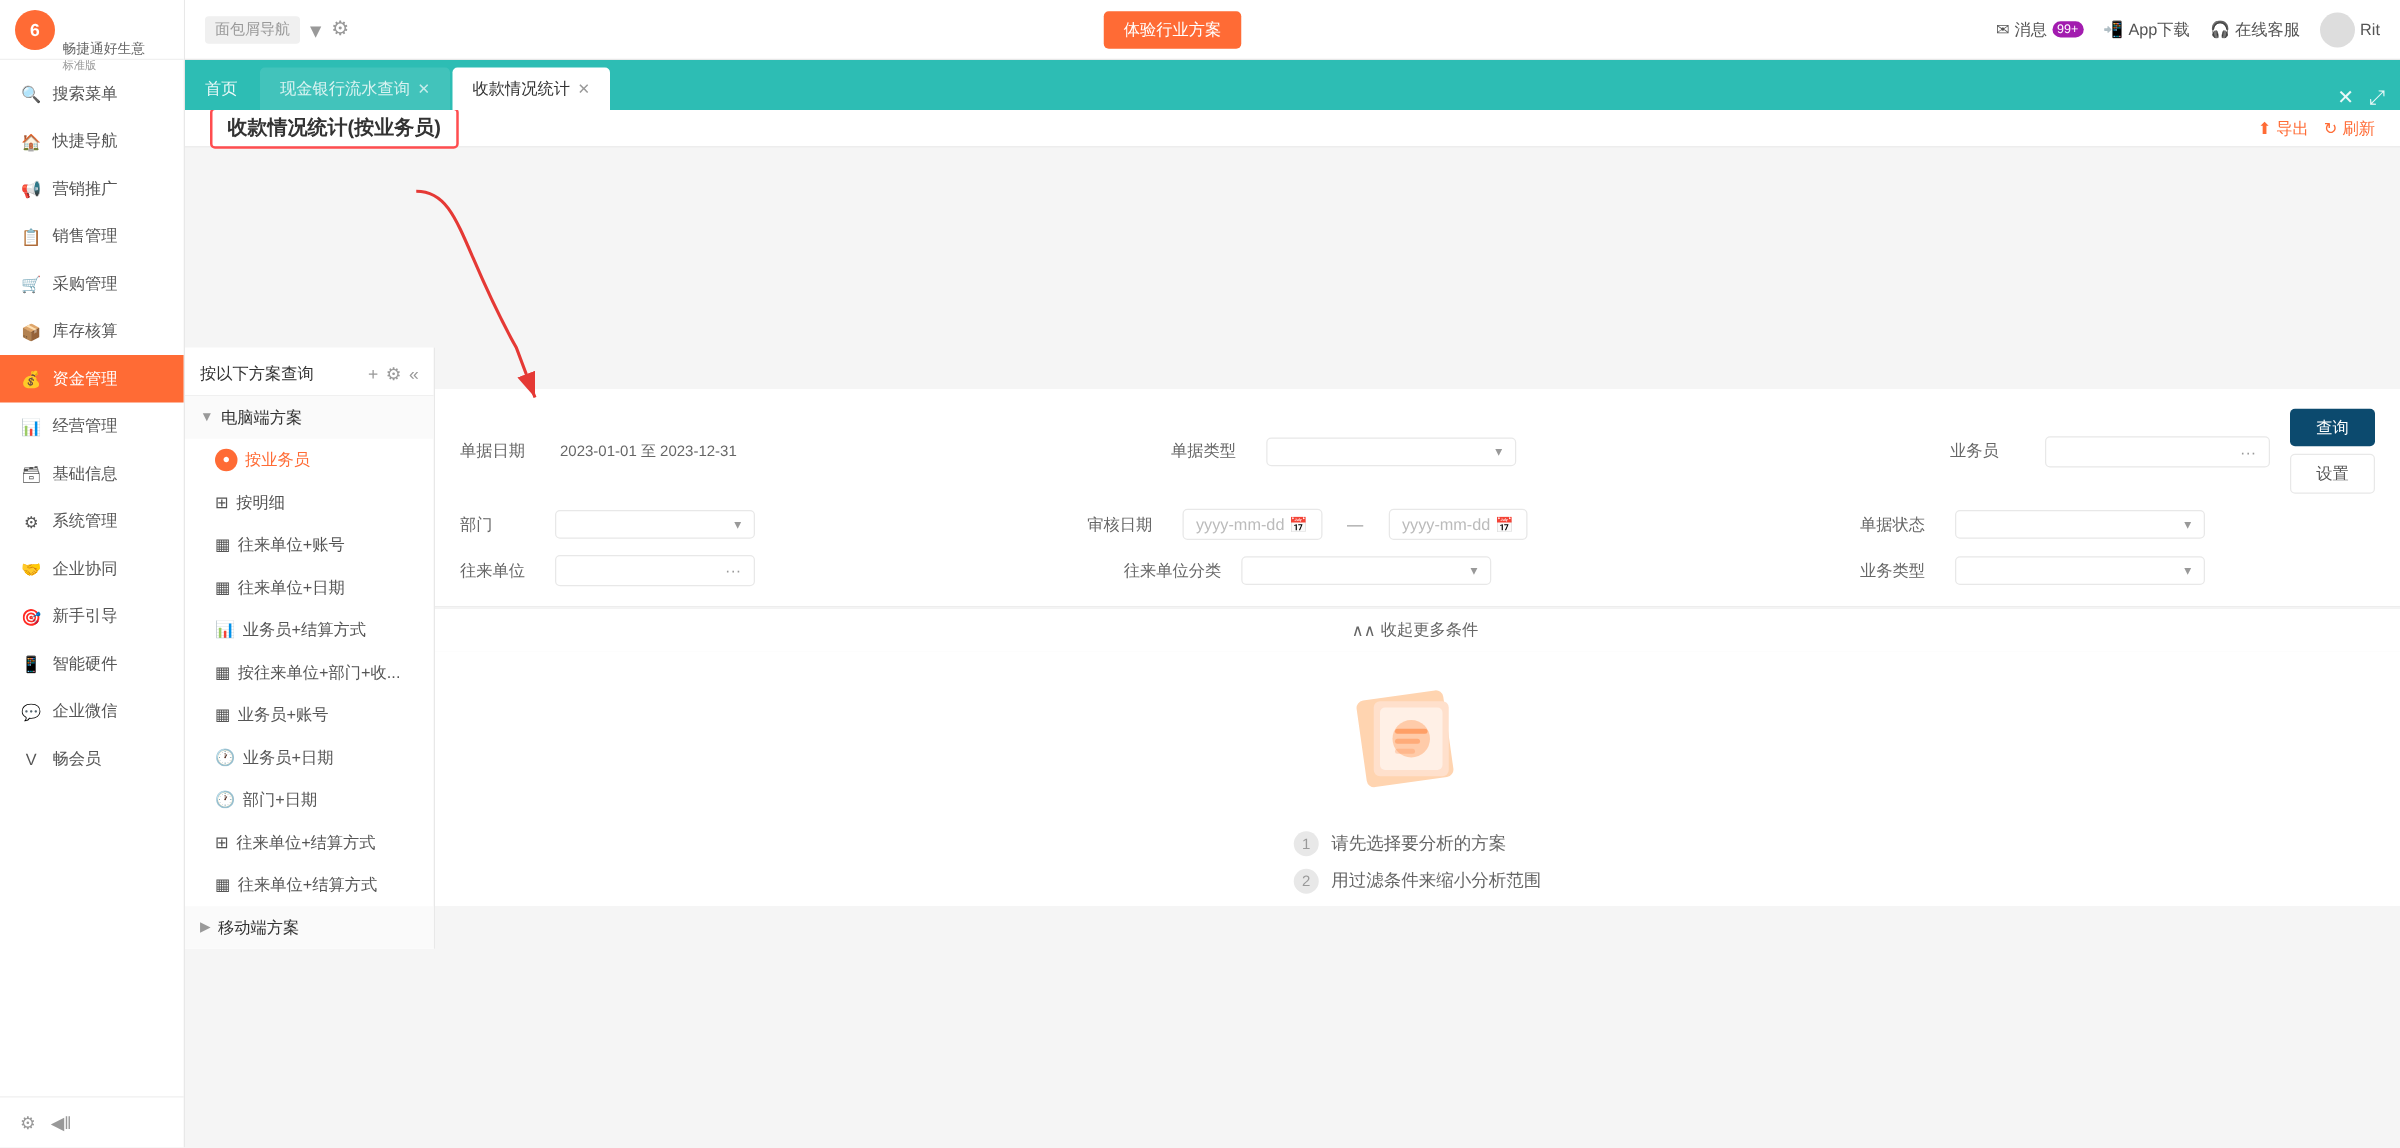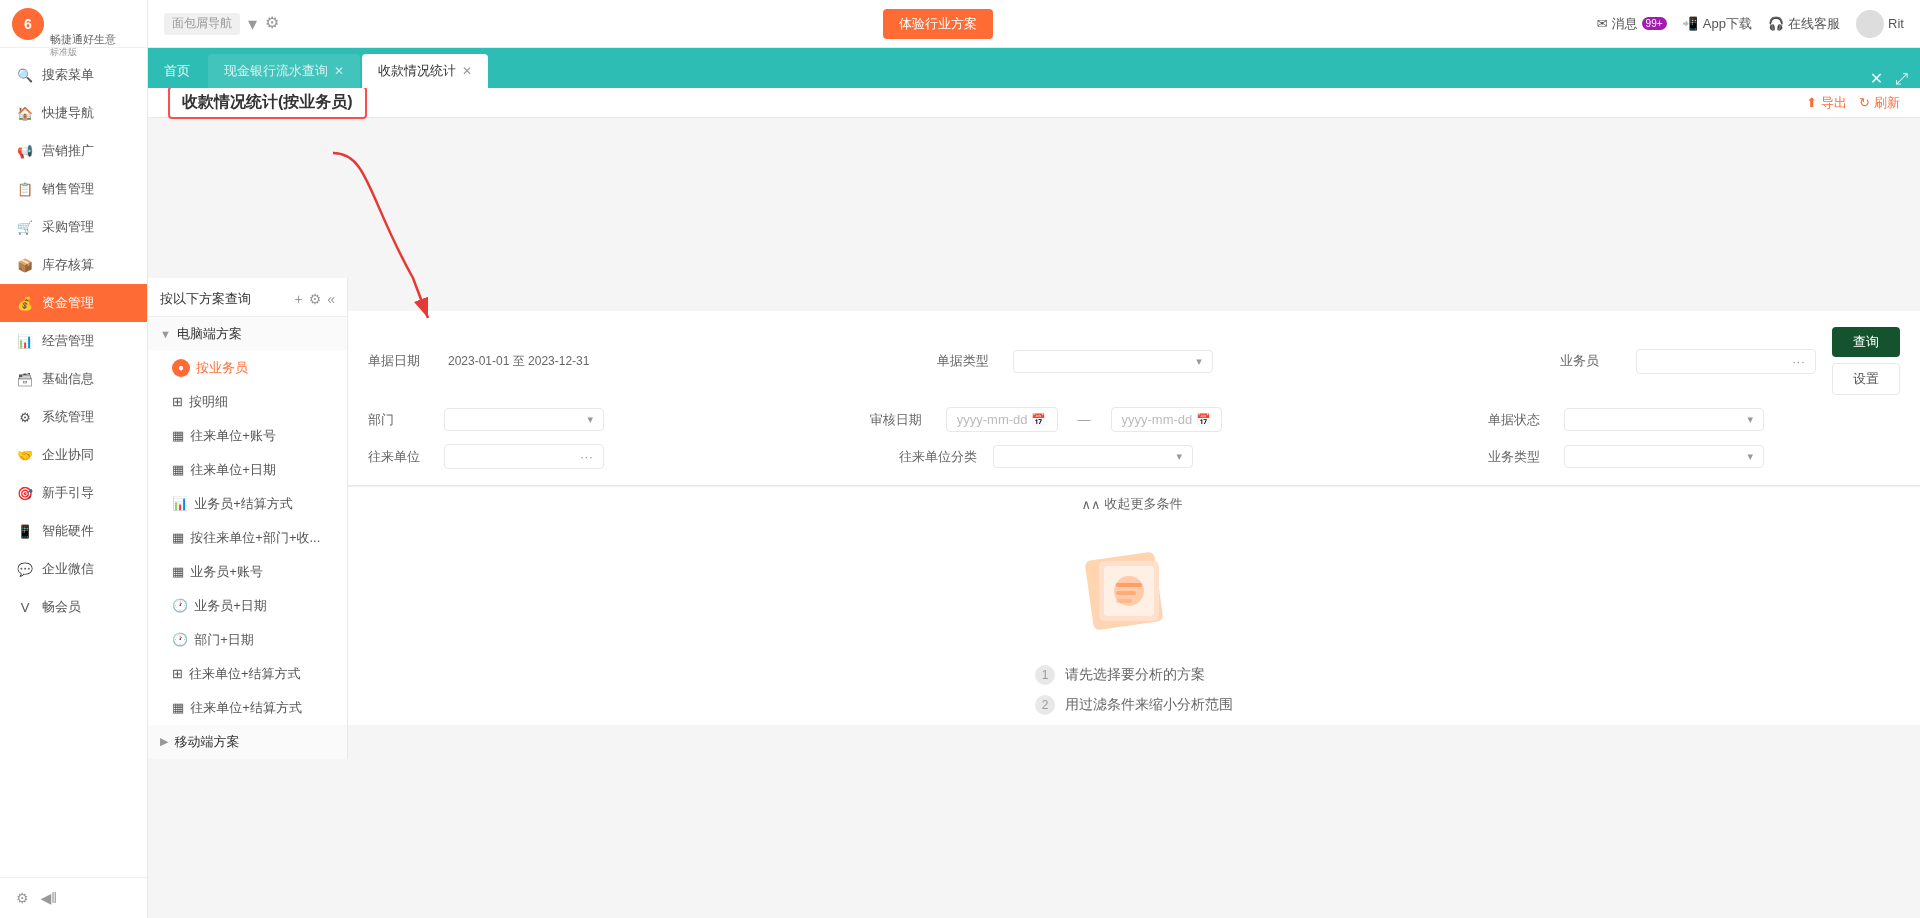--- a/index.html
+++ b/index.html
@@ -88,21 +88,21 @@
     .filter-dots { color: #999; margin-left: 4px; }
     .filter-dash { margin: 0 4px; color: #999; }
     .chevron-down { color: #999; font-size: 11px; margin-left: 6px; }
     .calendar-icon { color: #999; font-size: 12px; margin-left: 4px; }
     .filter-placeholder { color: #bbb; font-size: 13px; }
     .collapse-btn { display: flex; align-items: center; justify-content: center; padding: 8px; color: #666; cursor: pointer; font-size: 13px; background: #fff; border-top: 1px solid #f0f0f0; }
     .collapse-btn span { margin-right: 4px; }
 
     
     .action-btns { display: flex; flex-direction: column; gap: 6px; margin-left: auto; }
-    .query-btn { background: #14532d; color: white; border: none; padding: 6px 20px; border-radius: 4px; cursor: pointer; font-size: 13px; }
+    .query-btn { background: #0c4a6e; color: white; border: none; padding: 6px 20px; border-radius: 4px; cursor: pointer; font-size: 13px; }
     .settings-btn { background: #fff; color: #555; border: 1px solid #e8e8e8; padding: 6px 20px; border-radius: 4px; cursor: pointer; font-size: 13px; }
 
     
     .empty-state { flex: 1; display: flex; flex-direction: column; align-items: center; justify-content: center; background: #fff; }
     .empty-img { width: 120px; height: 120px; margin-bottom: 24px; position: relative; }
     .empty-steps { list-style: none; text-align: left; }
     .empty-step { display: flex; align-items: center; margin-bottom: 10px; font-size: 14px; color: #666; }
     .step-num { width: 20px; height: 20px; background: #e8e8e8; border-radius: 50%; display: flex; align-items: center; justify-content: center; font-size: 12px; margin-right: 10px; flex-shrink: 0; color: #999; }
 
     

